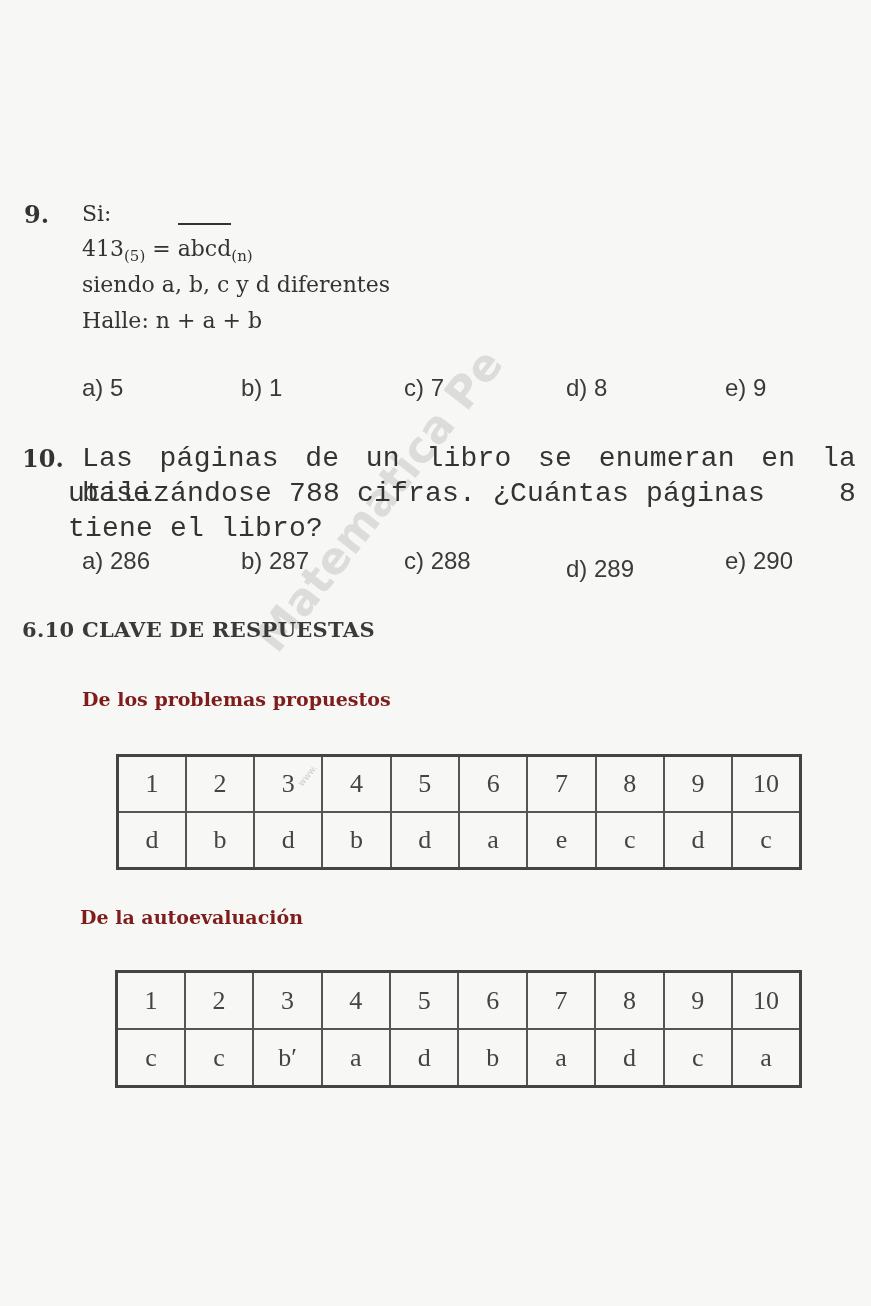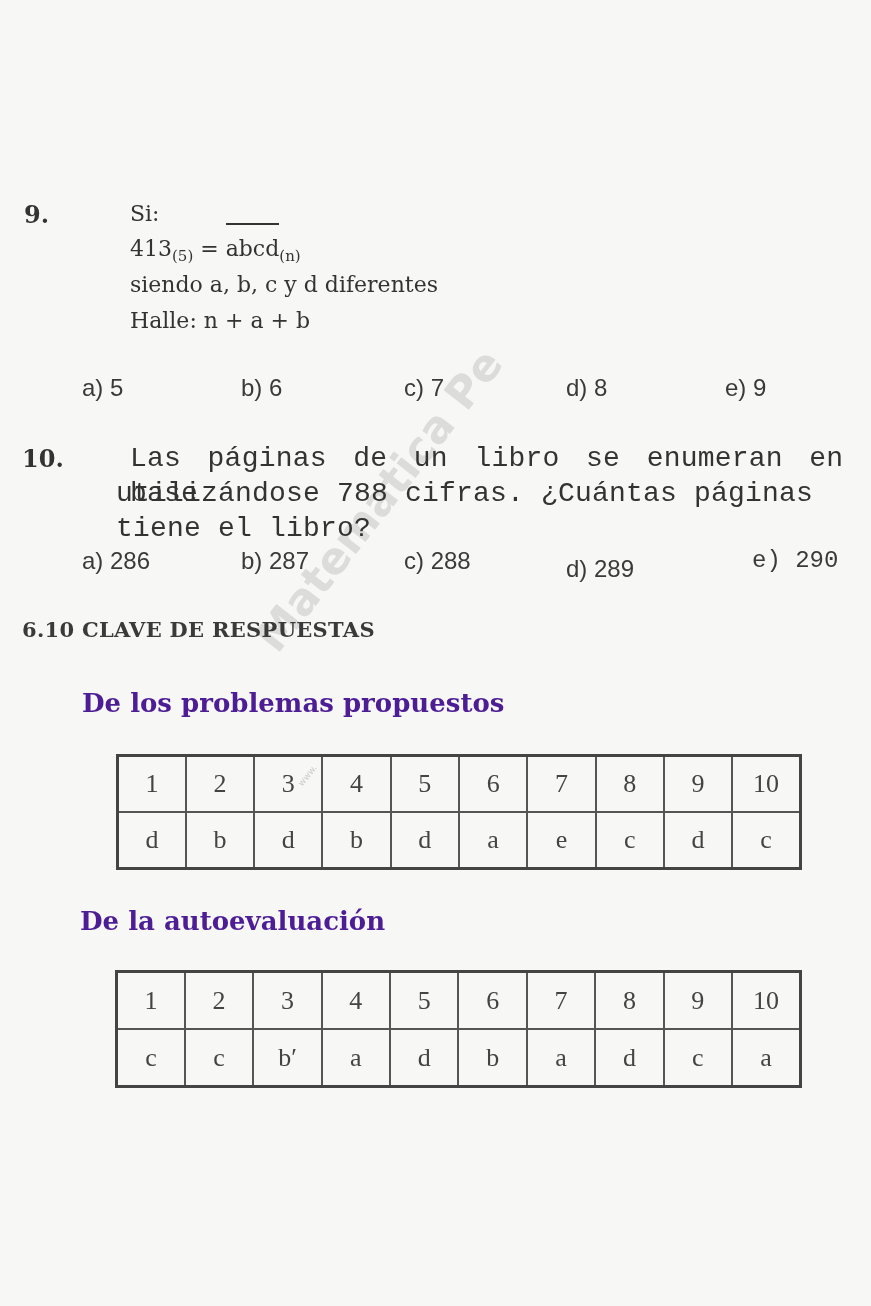--- a/index.html
+++ b/index.html
@@ -16,21 +16,20 @@
     font-family: "DejaVu Serif", serif;
     font-weight: bold;
     font-size: 24px;
     color: #333;
   }
   .qtext {
     font-family: "DejaVu Serif", serif;
     font-size: 22px;
     color: #333;
     line-height: 35px;
-    margin-left: 48px;
   }
   .qtext.narrow {
     font-family: Liberation Mono, monospace;
     font-size: 28px;
     line-height: 35px;
     letter-spacing: 0.2px;
   }
   .just { text-align: justify; text-align-last: justify; }
   .opt {
     font-family: "Liberation Sans", sans-serif;
@@ -42,22 +41,22 @@
     font-family: "DejaVu Serif", serif;
     font-weight: bold;
     font-size: 21px;
     color: #3a3a3a;
     letter-spacing: 0.3px;
     text-align: center;
   }
   .sub-title {
     font-family: "DejaVu Serif", serif;
     font-weight: bold;
-    font-size: 26px;
-    color: #4c1d95;
+    font-size: 19px;
+    color: #7f1d1d;
   }
   table.key {
     position: absolute;
     border-collapse: collapse;
     border: 3px solid #444;
     table-layout: fixed;
   }
   table.key td {
     border: 2px solid #555;
     text-align: center;
@@ -102,38 +101,38 @@
   <div class="abs qnum" style="left:24px; top:200px;">9.</div>
   <div class="abs qtext" style="left:82px; top:196px;">Si:</div>
   <div class="abs qtext" style="left:82px; top:231px;">
     <span>413</span><sub>(5)</sub><span> = </span><span class="overline">abcd</span><sub>(n)</sub>
   </div>
   <div class="abs qtext" style="left:82px; top:267px;">siendo a, b, c y d diferentes</div>
   <div class="abs qtext" style="left:82px; top:303px;">Halle: n + a + b</div>
 
   <div>
     <span class="opt" style="left:82px; top:374px;">a) 5</span>
-    <span class="opt" style="left:241px; top:374px;">b) 6</span>
+    <span class="opt" style="left:241px; top:374px;">b) 1</span>
     <span class="opt" style="left:404px; top:374px;">c) 7</span>
     <span class="opt" style="left:566px; top:374px;">d) 8</span>
     <span class="opt" style="left:725px; top:374px;">e) 9</span>
   </div>
 </div>
 
 <div>
   <div class="abs qnum" style="left:22px; top:444px;">10.</div>
   <div class="abs qtext narrow just" style="left:82px; top:441px; width:774px;">Las páginas de un libro se enumeran en la base 8</div>
   <div class="abs qtext narrow" style="left:68px; top:476px; width:780px;">utilizándose 788 cifras. ¿Cuántas páginas tiene el libro?</div>
 
   <div>
     <span class="opt" style="left:82px; top:547px;">a) 286</span>
     <span class="opt" style="left:241px; top:547px;">b) 287</span>
     <span class="opt" style="left:404px; top:547px;">c) 288</span>
     <span class="opt" style="left:566px; top:555px;">d) 289</span>
-    <span class="opt" style="left:752px; top:547px;font-family:Liberation Mono, monospace;">e) 290</span>
+    <span class="opt" style="left:725px; top:547px;">e) 290</span>
   </div>
 </div>
 
 <div>
   <div class="abs sec-title" style="left:22px; top:617px;">6.10 CLAVE DE RESPUESTAS</div>
 
   <div class="abs sub-title" style="left:82px; top:688px;">De los problemas propuestos</div>
   <table class="key" style="left:116px; top:754px; width:686px; height:116px;">
     <tbody>
         <tr>

